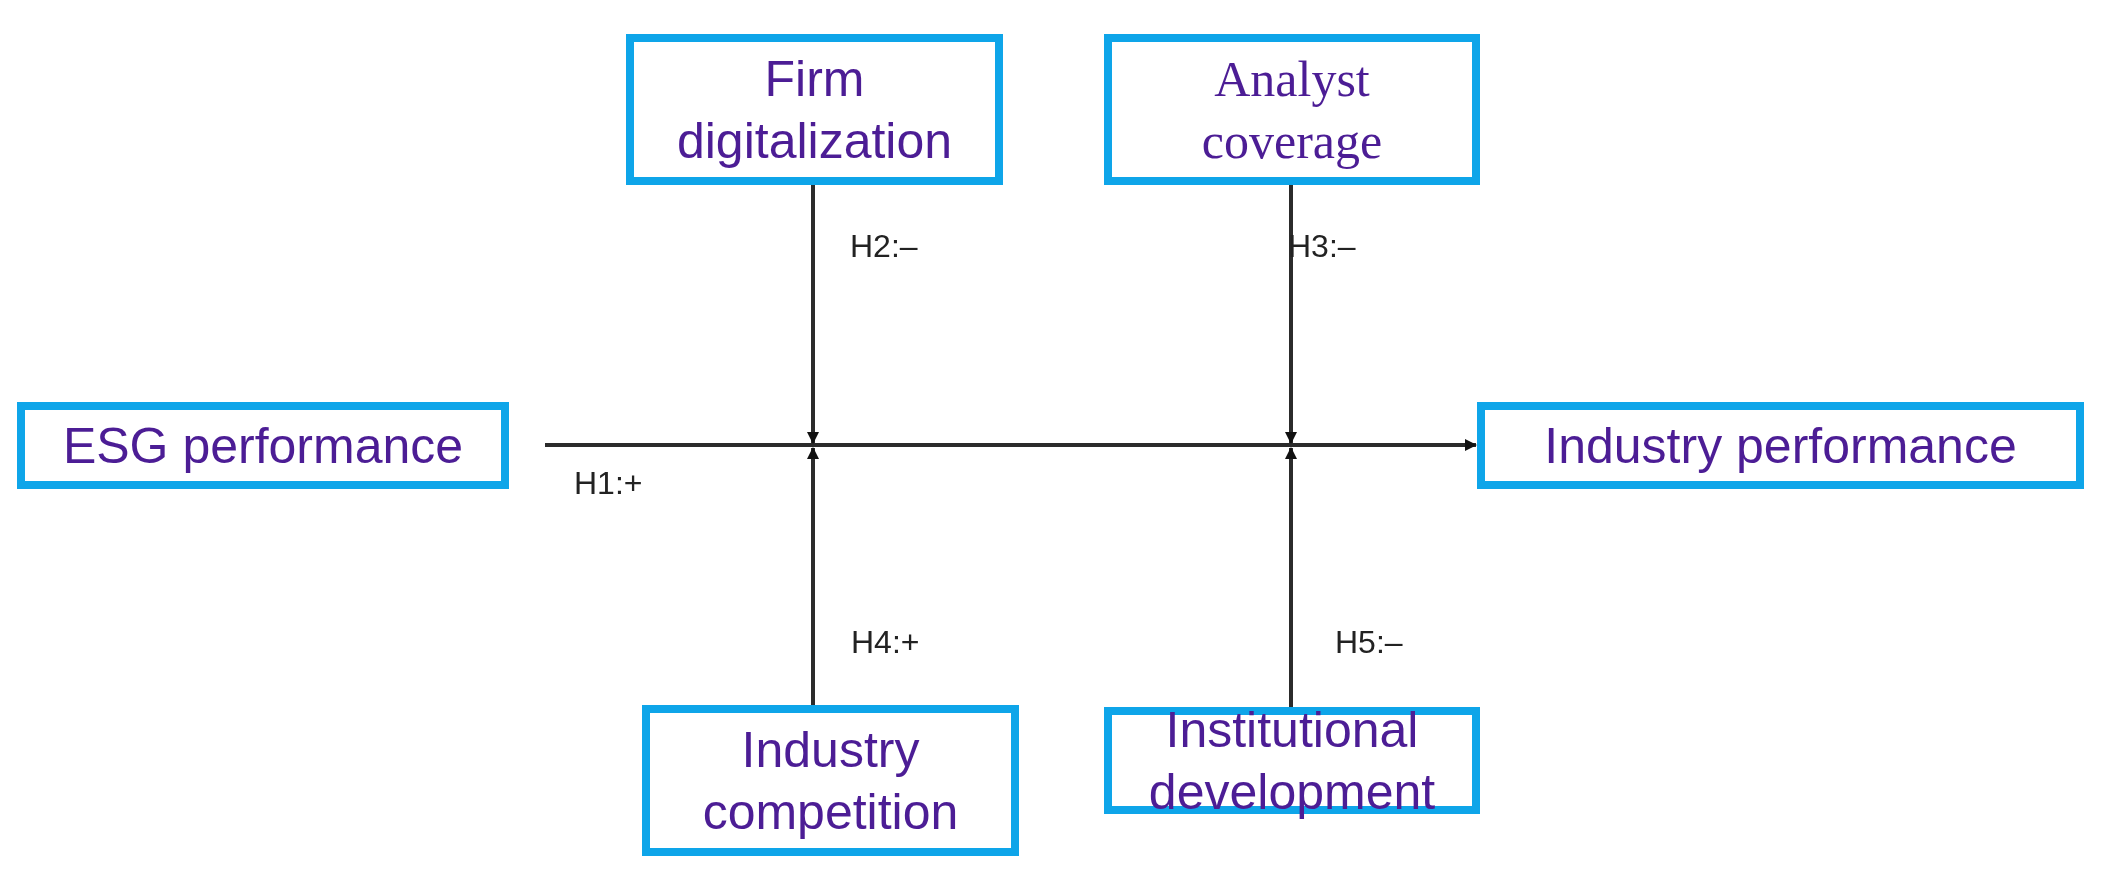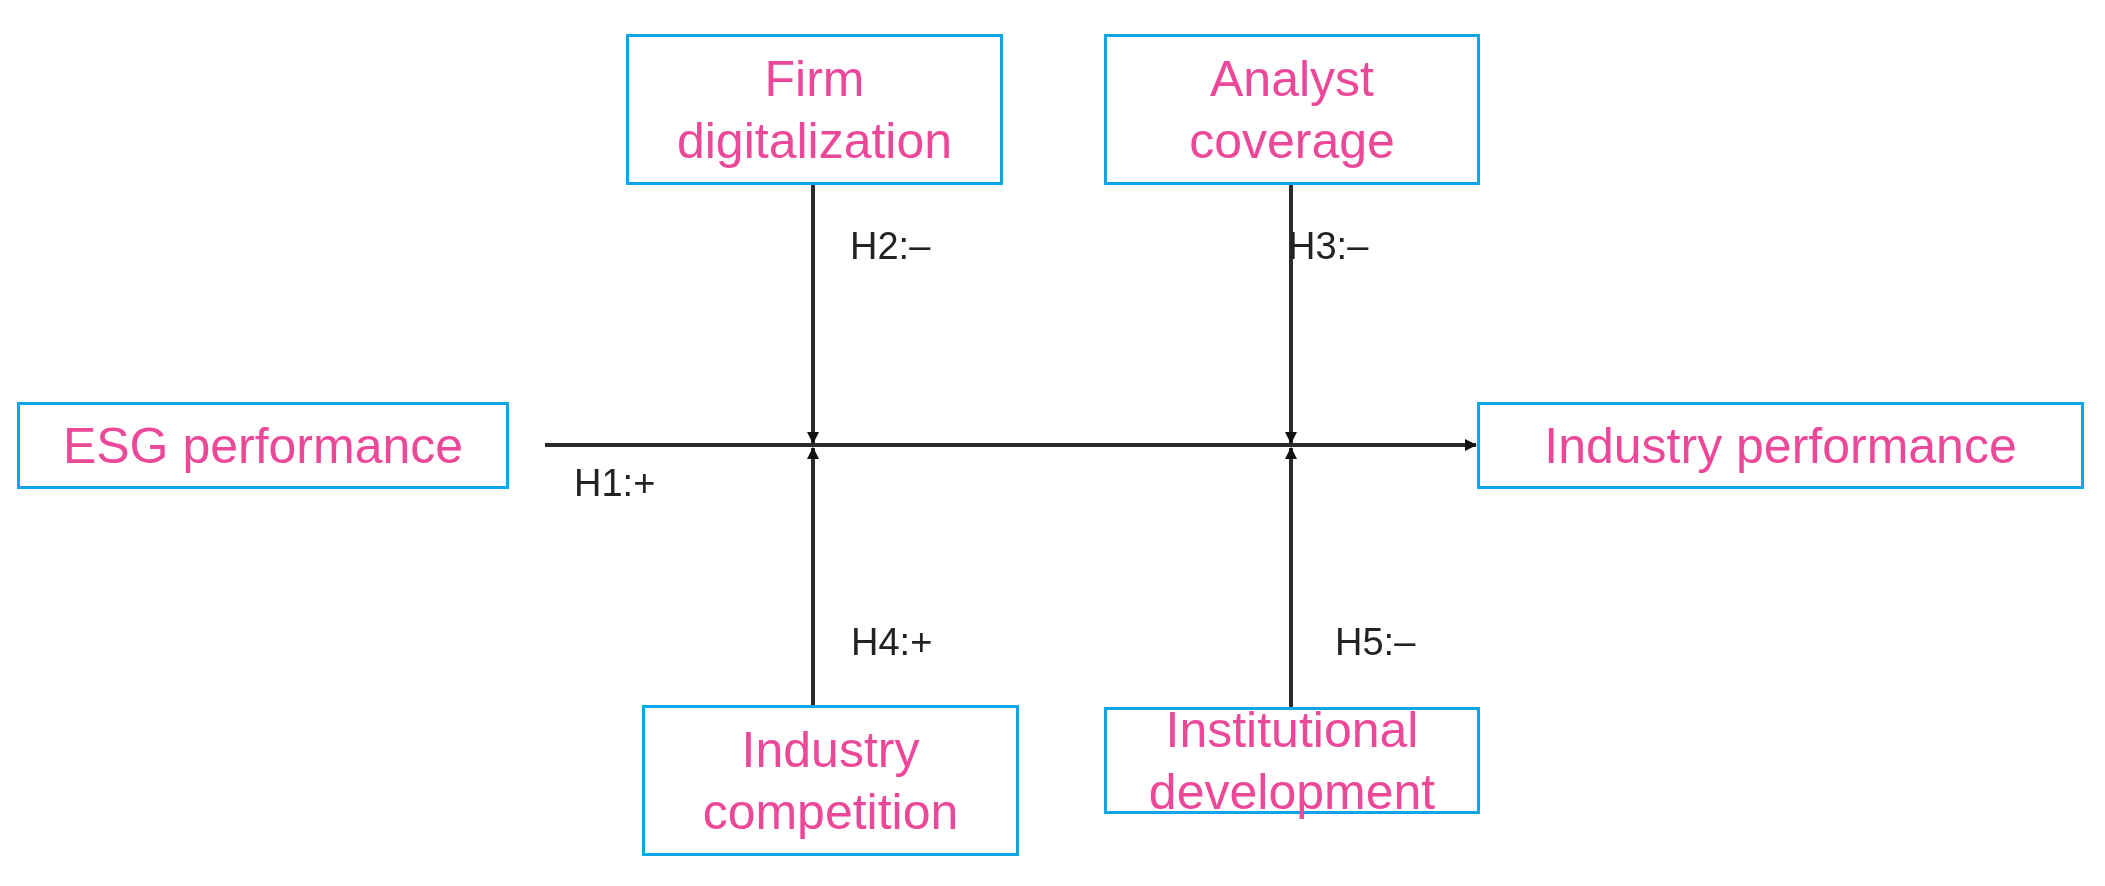--- a/index.html
+++ b/index.html
@@ -1,23 +1,23 @@
 <!DOCTYPE html>
 <html><head>
 <meta charset="utf-8">
 <style>
   html, body { margin: 0; padding: 0; background: #ffffff; }
   body { width: 2105px; height: 886px; position: relative; overflow: hidden;
          font-family: "Liberation Sans", sans-serif; color: #1c1c1c; }
   #diagram { position: absolute; left: 0; top: 0; width: 2105px; height: 886px; }
-  .node { position: absolute; box-sizing: border-box; border: 3px solid #0ea5e9;
+  .node { position: absolute; box-sizing: border-box; border: 8px solid #0ea5e9;
           background: #ffffff; display: flex; align-items: center; justify-content: center;
-          text-align: center; font-size: 50px; line-height: 62px; color: #ec4899; }
+          text-align: center; font-size: 50px; line-height: 62px; color: #4c1d95; }
   .node .lbl { display: block; }
-  .hyp { position: absolute; font-size: 38px; line-height: 40px; color: #222; white-space: nowrap; }
+  .hyp { position: absolute; font-size: 32px; line-height: 40px; color: #222; white-space: nowrap; }
   svg.edges { position: absolute; left: 0; top: 0; }
 </style>
 </head>
 <body>
 
 <div id="diagram">
 
   <svg class="edges" width="2105" height="886">
     <defs>
       <marker id="arrow" markerWidth="12" markerHeight="12" refX="11" refY="6" orient="auto" markerUnits="userSpaceOnUse">
@@ -44,21 +44,21 @@
     <span class="lbl">Industry performance</span>
   </div>
 
   <div class="node" style="left:626px; top:34px; width:377px; height:151px;">
     <div>
       <span class="lbl">Firm</span>
       <span class="lbl">digitalization</span>
     </div>
   </div>
 
-  <div class="node" style="left:1104px; top:34px; width:376px; height:151px;">
+  <div class="node" style="left:1104px; top:34px; width:376px; height:151px;font-family:Liberation Serif, serif;">
     <div>
       <span class="lbl">Analyst</span>
       <span class="lbl">coverage</span>
     </div>
   </div>
 
   <div class="node" style="left:626px; top:705px; width:377px; height:151px;margin-left:16px;">
     <div>
       <span class="lbl">Industry</span>
       <span class="lbl">competition</span>

